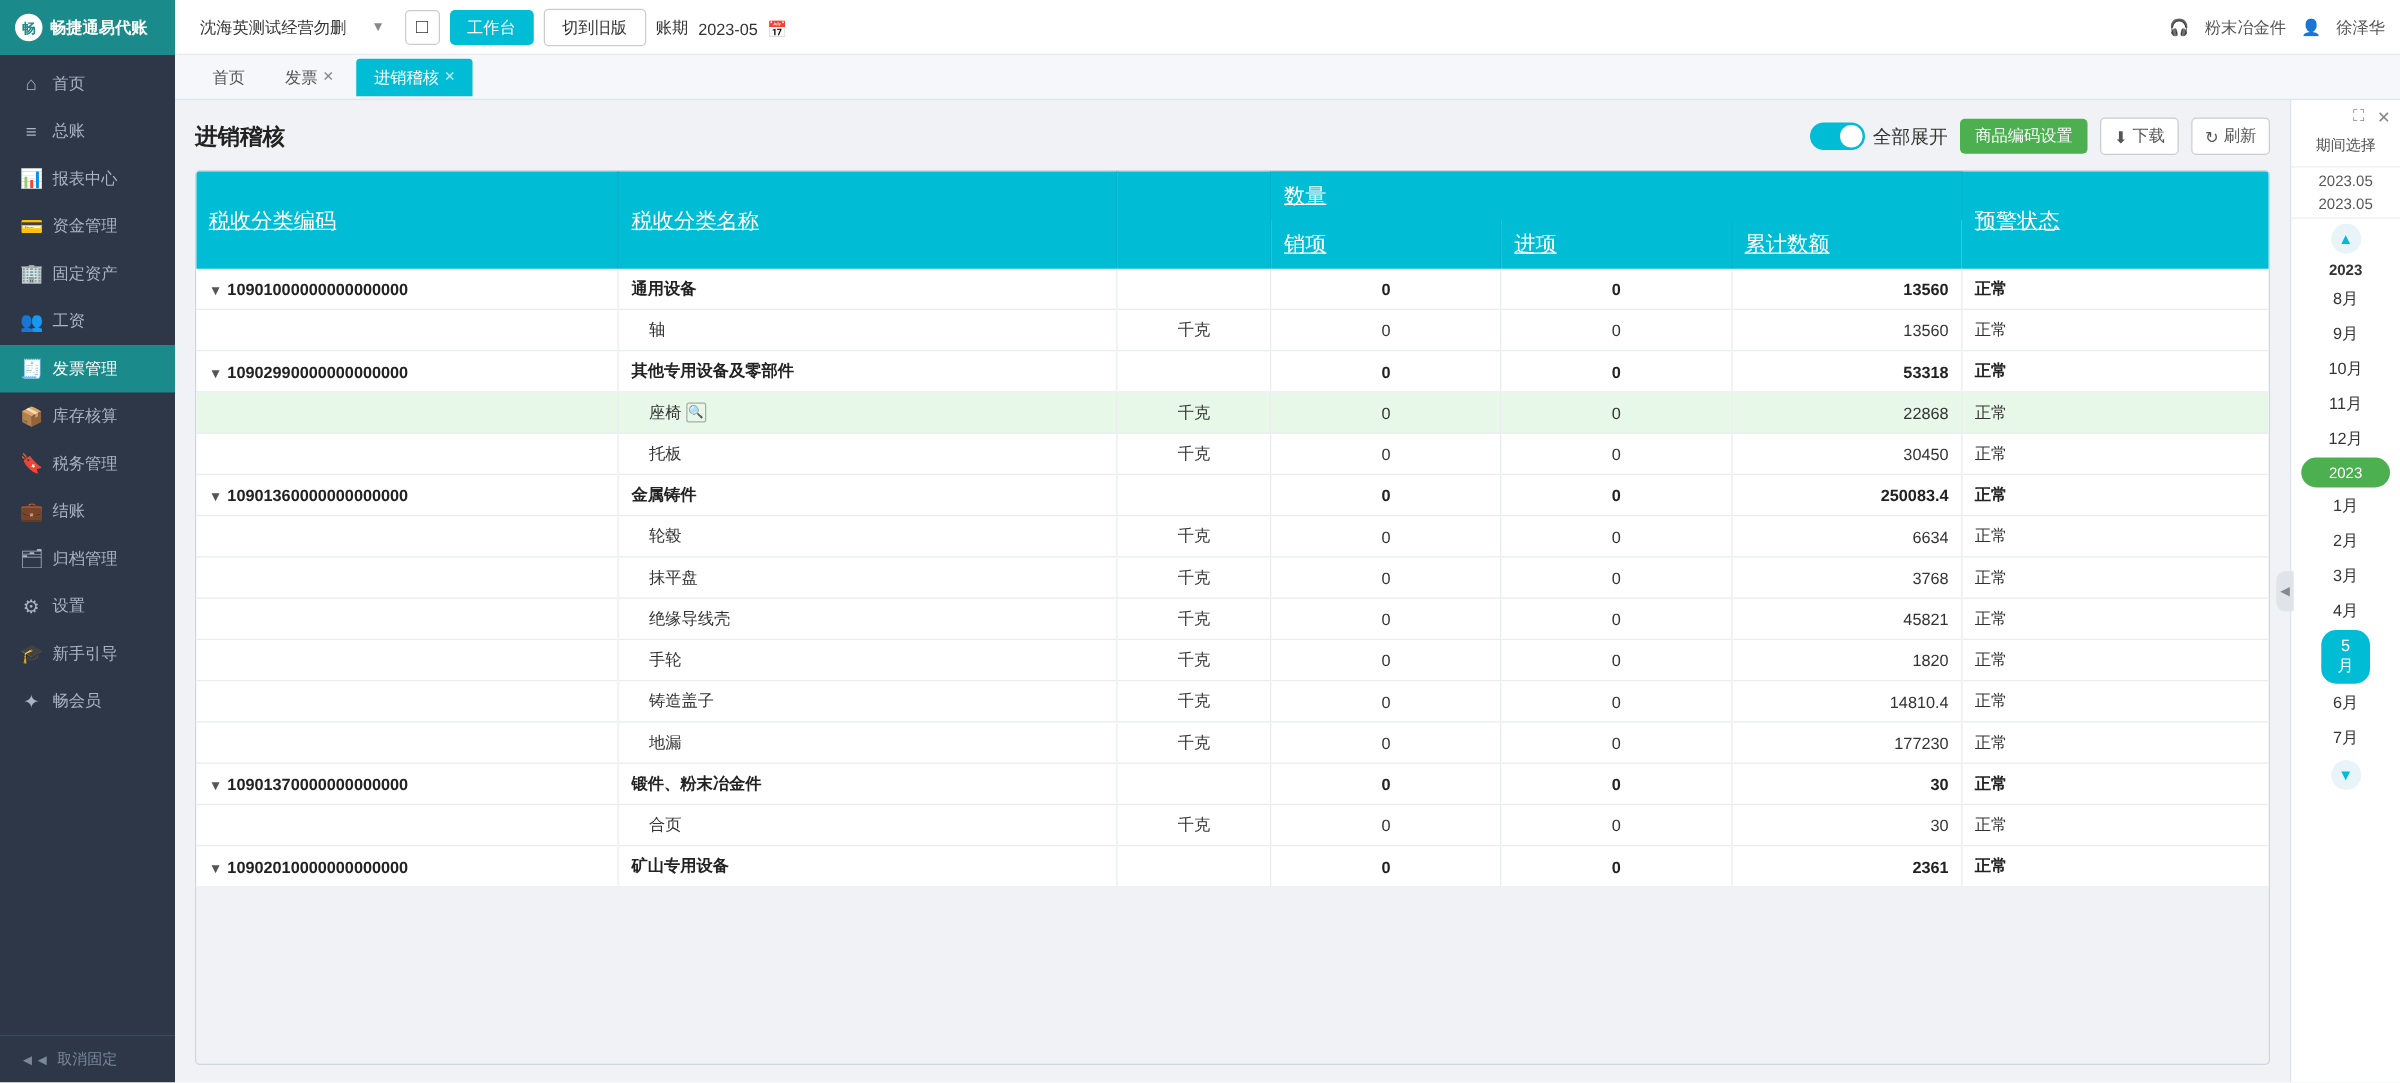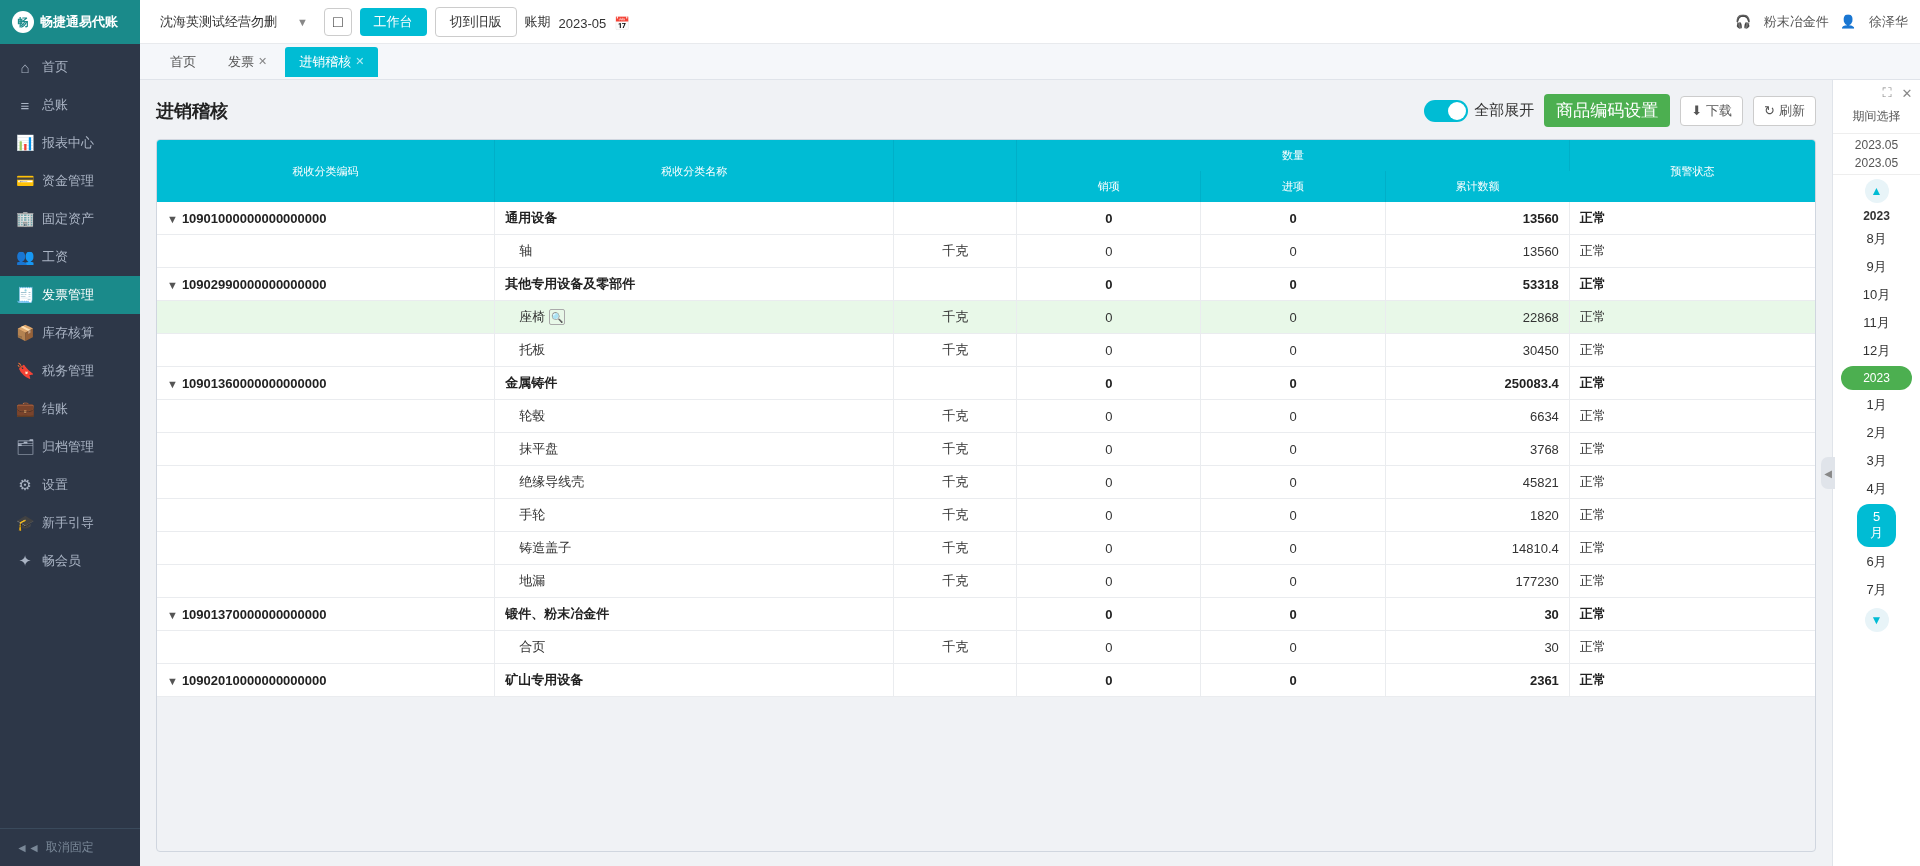--- a/index.html
+++ b/index.html
@@ -131,40 +131,41 @@
       content: '';
       position: absolute;
       right: 2px; top: 2px;
       width: 18px; height: 18px;
       background: #fff;
       border-radius: 50%;
     }
     .btn-green {
       background: #4caf50; color: #fff;
       border: none; border-radius: 4px;
-      padding: 5px 12px; font-size: 17px; cursor: pointer;
+      padding: 5px 12px; font-size: 13px; cursor: pointer;
     }
     .btn-icon {
       background: #fff; border: 1px solid #ccc;
       border-radius: 4px; padding: 5px 10px;
       font-size: 13px; cursor: pointer; color: #555;
       display: flex; align-items: center; gap: 4px;
     }
 
     
     .table-wrap { flex: 1; overflow: auto; border-radius: 4px; border: 1px solid #d0d6df; }
     table { width: 100%; border-collapse: collapse; background: #fff; }
     thead tr { background: #00bcd4; color: #fff; }
     thead th {
       padding: 8px 10px;
-      text-align: center;
+      text-align: left;
       font-weight: normal;
-      font-size: 11px;
+      font-size: 17px;
       border-right: 1px solid #00afc8;
       white-space: nowrap;
+      text-decoration: underline;
     }
     thead th:last-child { border-right: none; }
     .th-group { background: #00bcd4; }
     tbody tr { border-bottom: 1px solid #eaecef; margin-top: 28px; }
     tbody tr.highlighted { background: #e8f8e8; }
     tbody td {
       padding: 7px 10px;
       font-size: 13px;
       color: #333;
       border-right: 1px solid #eaecef;

